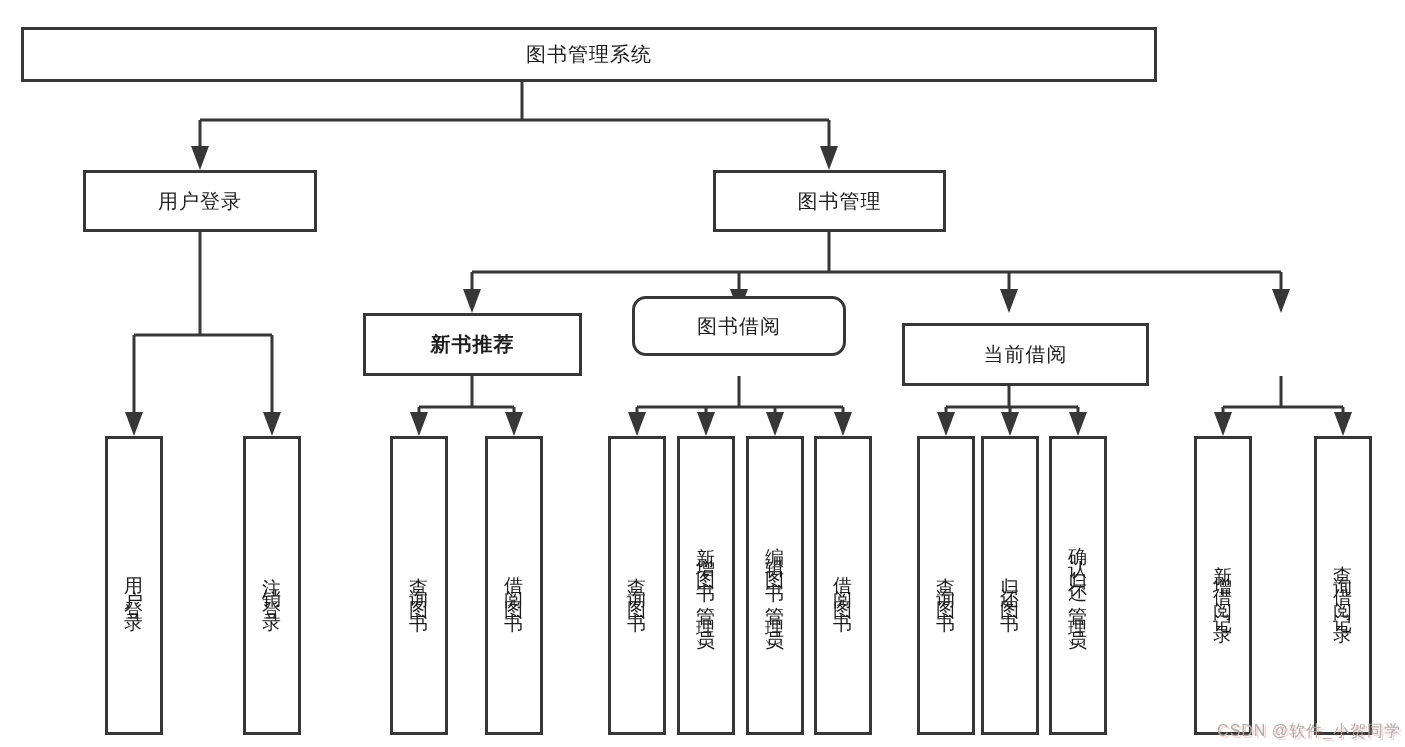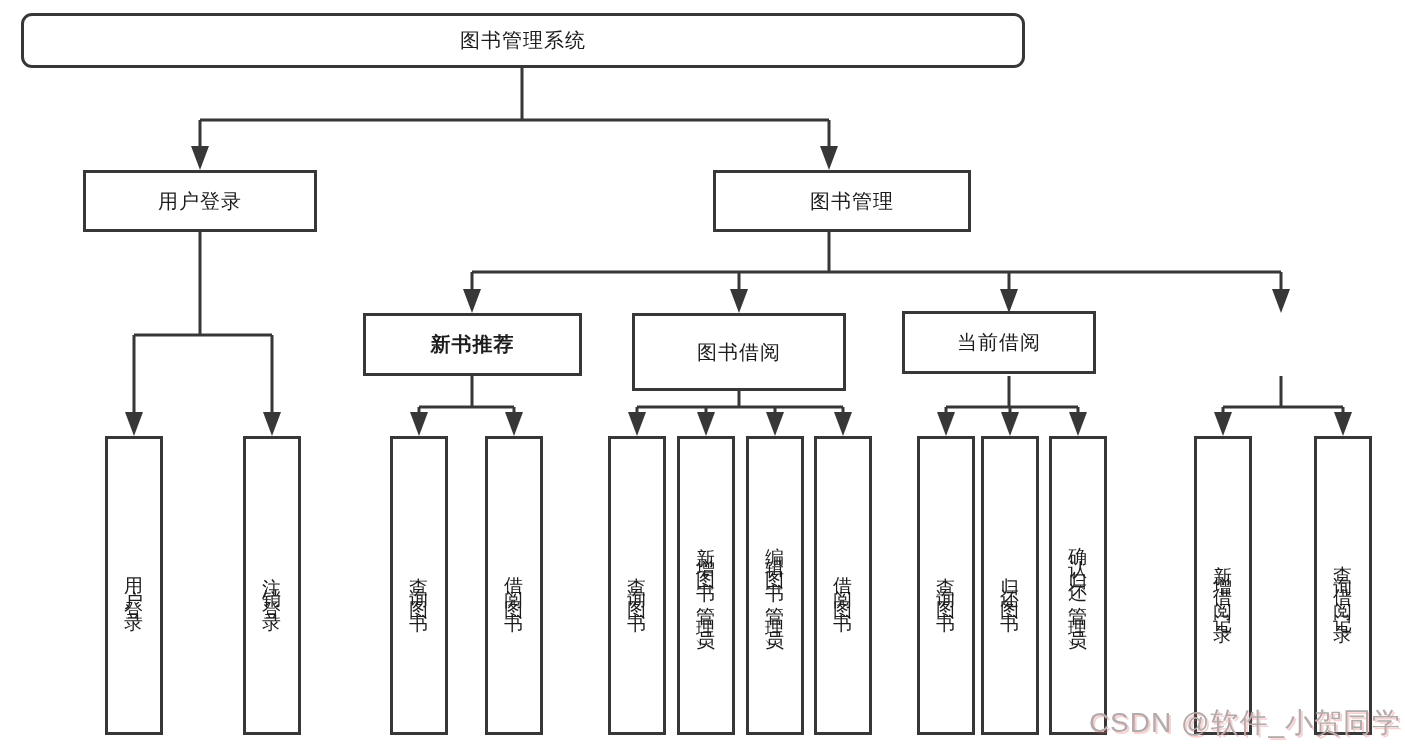--- a/index.html
+++ b/index.html
@@ -26,21 +26,21 @@
     line-height:1;
     white-space:nowrap;
   }
   #connectors{position:absolute;left:0;top:0;z-index:1;}
   #connectors path{stroke:#373737;stroke-width:3;fill:none;}
   #connectors polygon{fill:#373737;stroke:none;}
   .watermark{
     position:absolute;
     right:4px;
     bottom:5px;
-    font-size:28px;
+    font-size:16px;
     color:#b1abab;
     letter-spacing:1px;
     text-shadow:2px 2px 0 rgba(235,90,90,0.28);
     z-index:3;
     white-space:nowrap;
   }
 </style>
 </head>
 <body>
 
@@ -68,38 +68,38 @@
     <polygon points="697,412 715,412 706,436"></polygon>
     <polygon points="766,412 784,412 775,436"></polygon>
     <polygon points="834,412 852,412 843,436"></polygon>
     <polygon points="937,412 955,412 946,436"></polygon>
     <polygon points="1001,412 1019,412 1010,436"></polygon>
     <polygon points="1069,412 1087,412 1078,436"></polygon>
     <polygon points="1214,412 1232,412 1223,436"></polygon>
     <polygon points="1334,412 1352,412 1343,436"></polygon>
   </svg>
 
-  <div class="node" style="left:21px;top:13px;width:1004px;height:55px;border-radius:11px;">
+  <div class="node" style="left:21px;top:27px;width:1136px;height:55px;">
     <span class="h-label">图书管理系统</span>
   </div>
 
   <div class="node" style="left:83px;top:170px;width:234px;height:62px;">
     <span class="h-label">用户登录</span>
   </div>
-  <div class="node" style="left:713px;top:170px;width:258px;height:62px;padding-left:20px;">
+  <div class="node" style="left:713px;top:170px;width:233px;height:62px;padding-left:20px;">
     <span class="h-label">图书管理</span>
   </div>
 
   <div class="node" style="left:363px;top:313px;width:219px;height:63px;font-weight:bold;">
     <span class="h-label">新书推荐</span>
   </div>
-  <div class="node" style="left:632px;top:313px;width:214px;height:78px;">
+  <div class="node" style="left:632px;top:296px;width:214px;height:60px;border-radius:14px;">
     <span class="h-label">图书借阅</span>
   </div>
-  <div class="node" style="left:902px;top:311px;width:194px;height:63px;align-items:center;">
+  <div class="node" style="left:902px;top:323px;width:247px;height:63px;align-items:center;">
     <span class="h-label">当前借阅</span>
   </div>
 
   <div class="node leaf" style="left:105px;">
     <span class="v-label">用户登录</span>
   </div>
   <div class="node leaf" style="left:243px;">
     <span class="v-label">注销登录</span>
   </div>
   <div class="node leaf" style="left:390px;">

